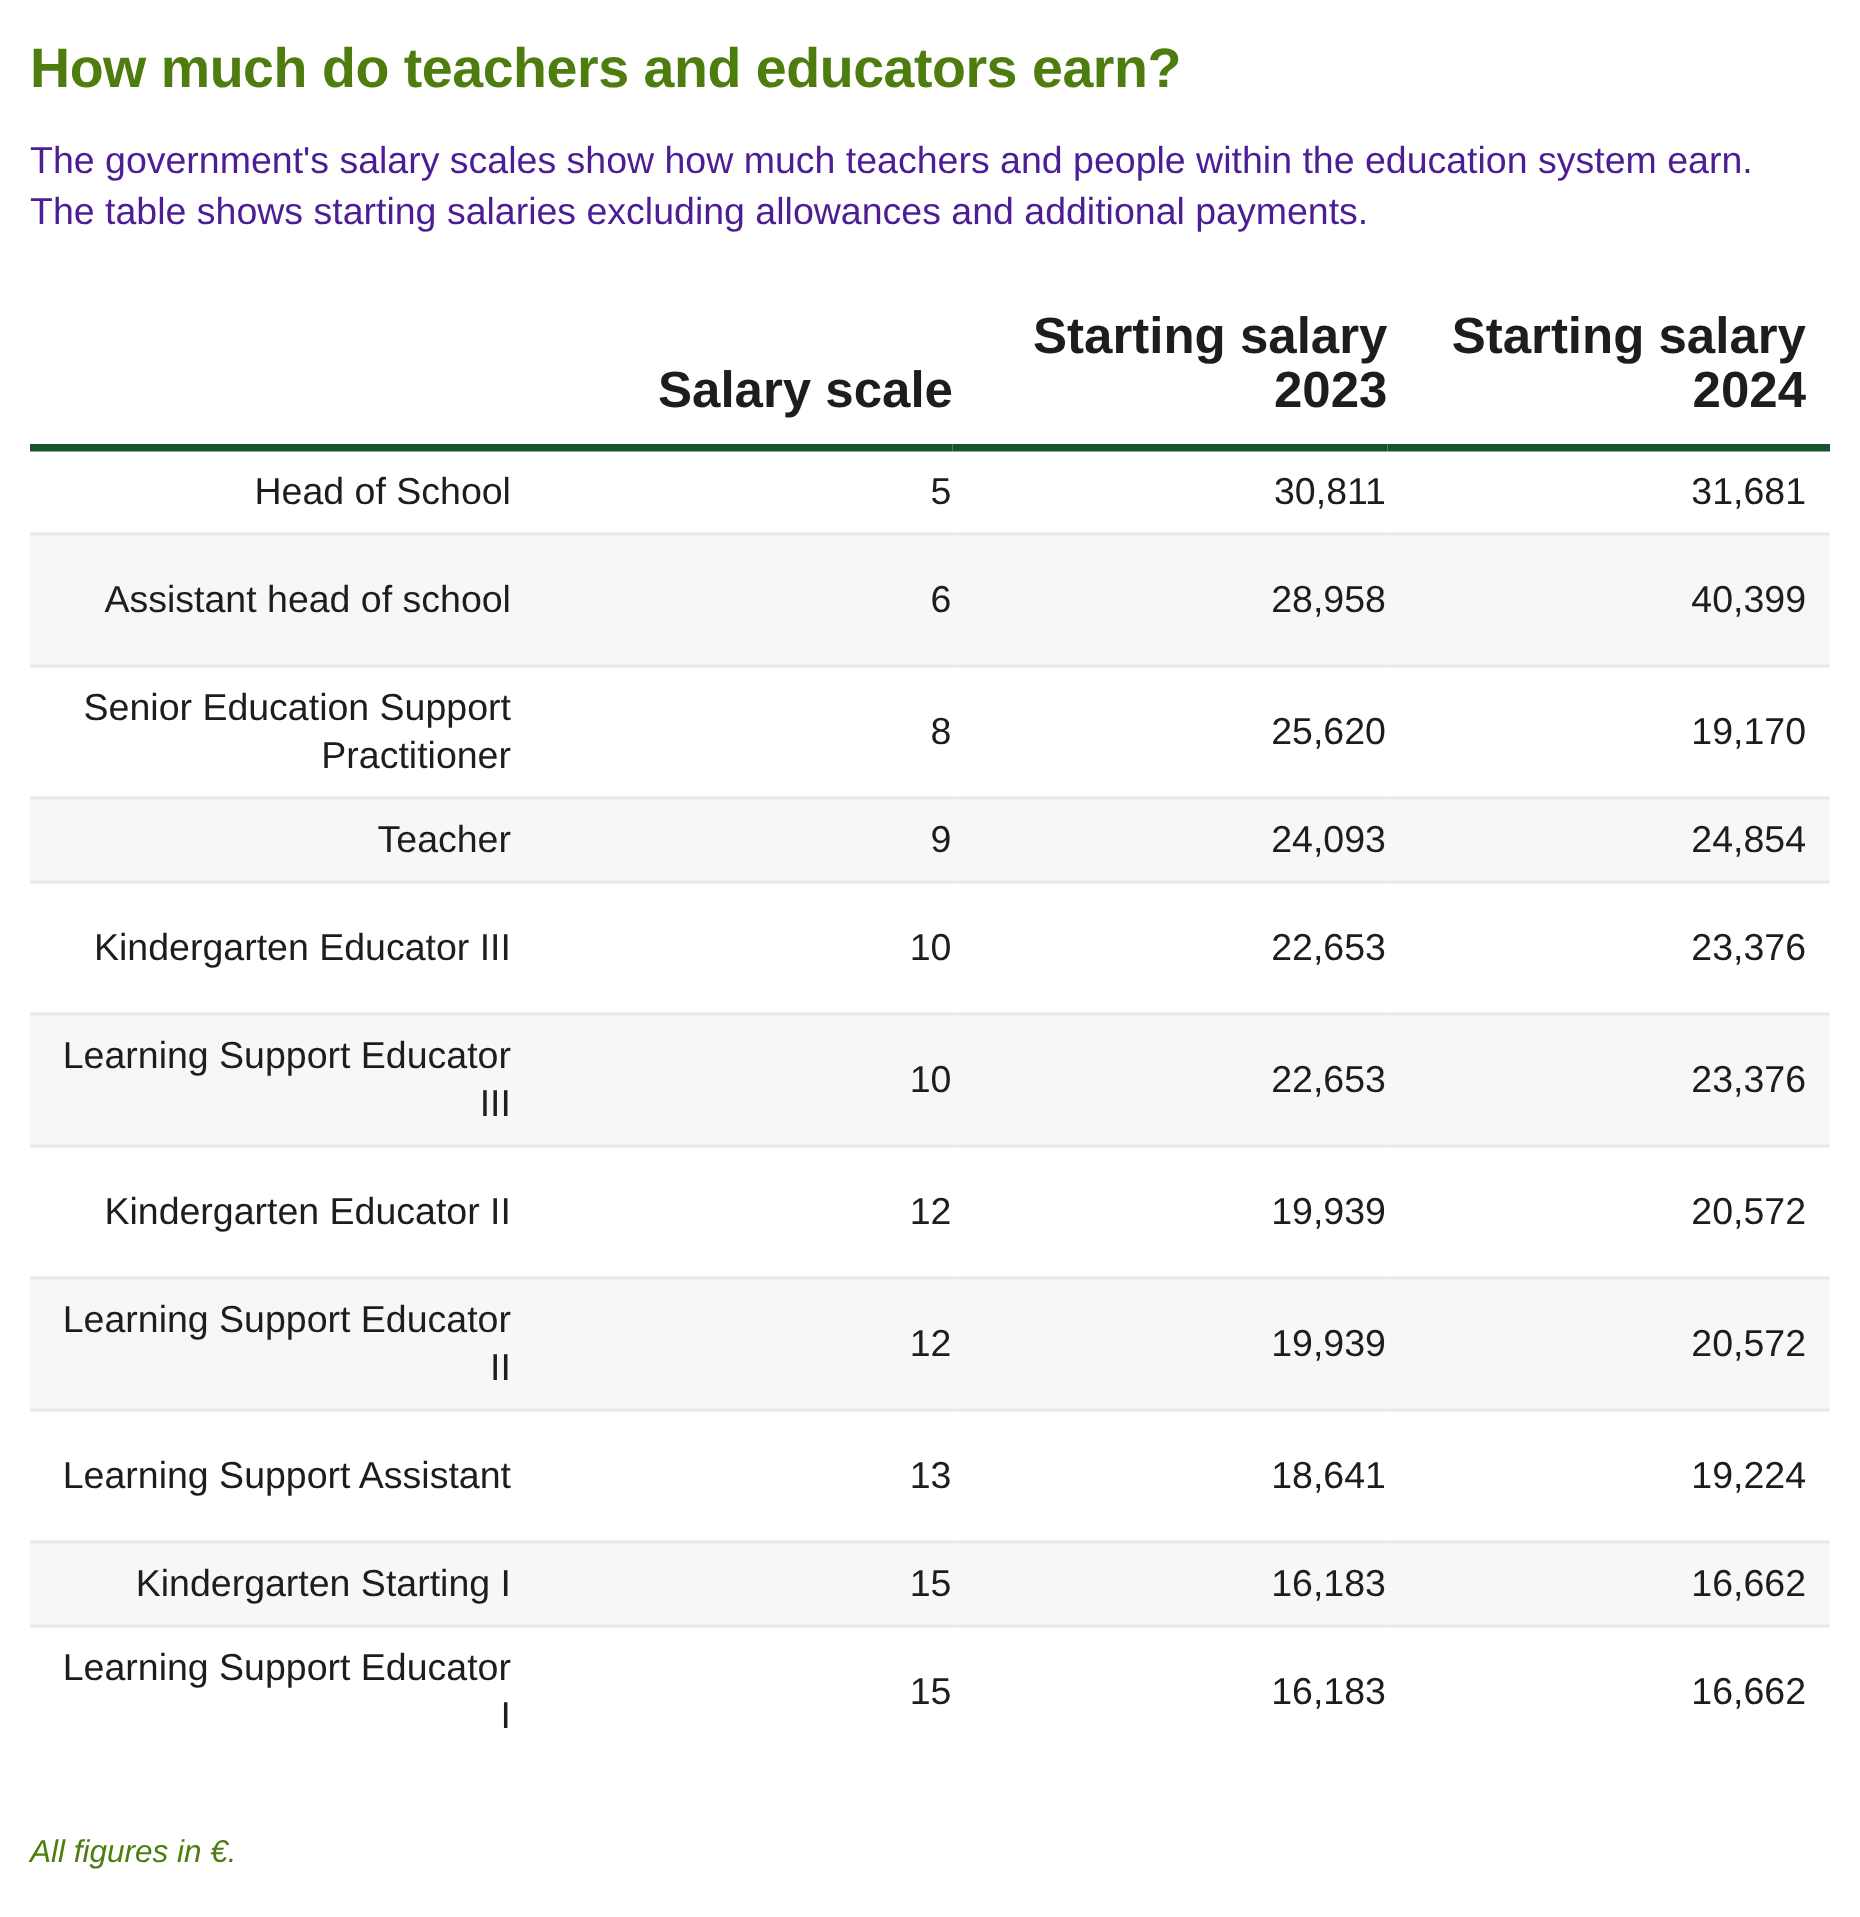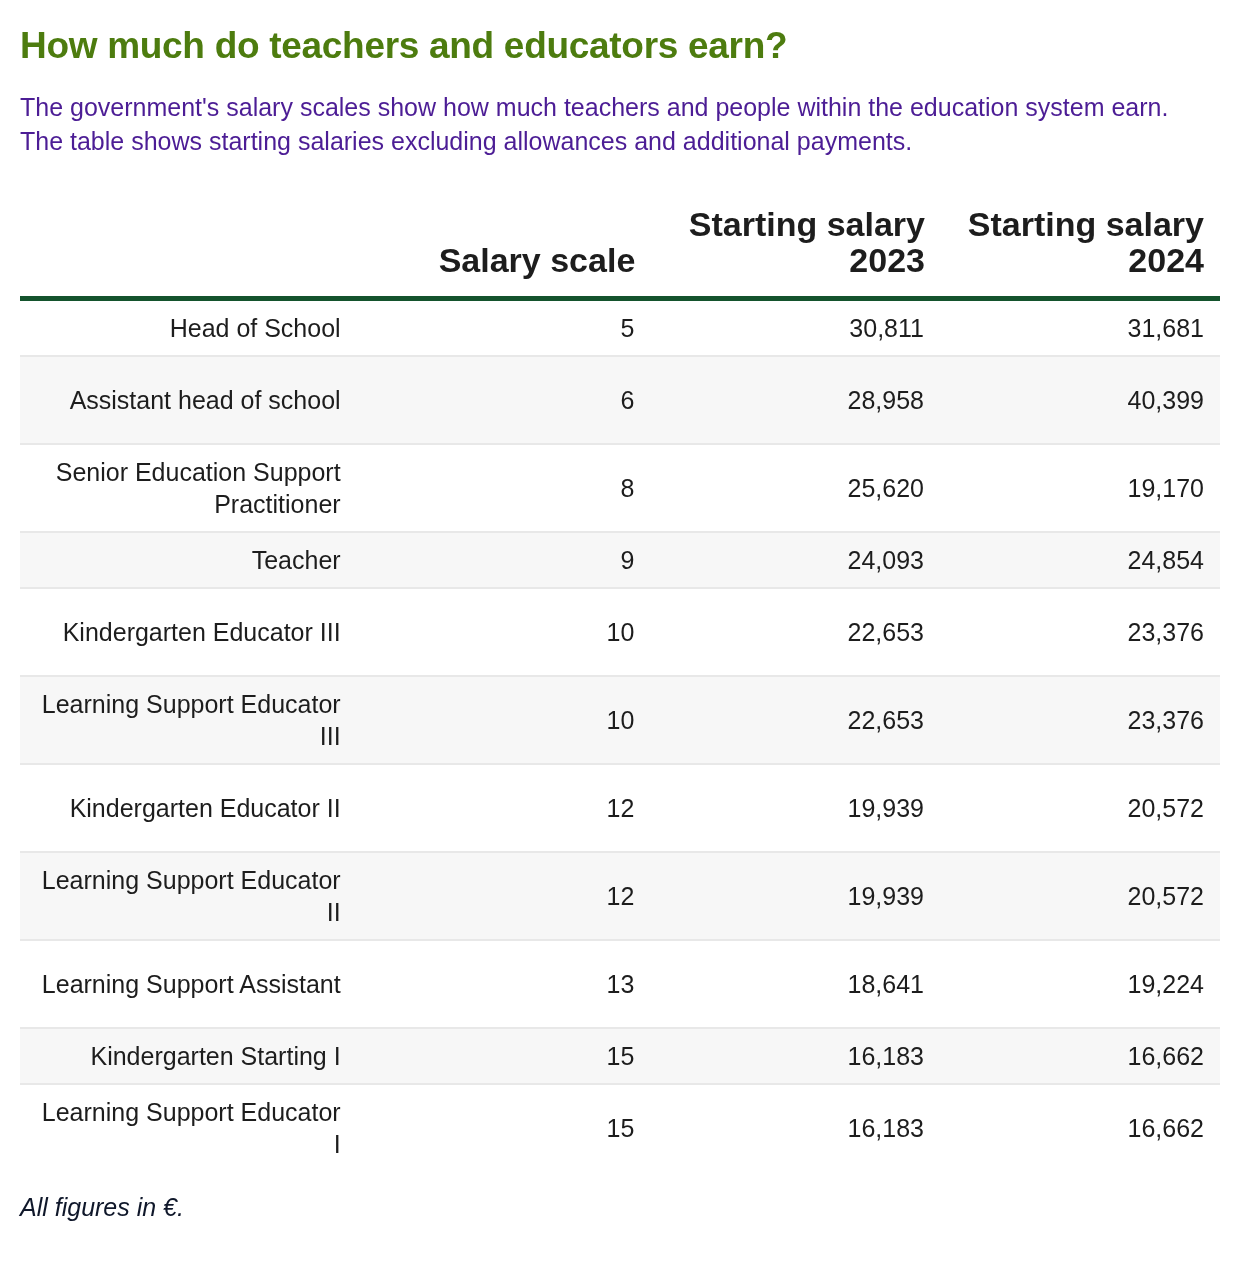--- a/index.html
+++ b/index.html
@@ -13,21 +13,21 @@
   th.c0, td.c0 { width: 310px; padding-left: 16px; }
   th.c1, td.c1 { width: 298px; }
   th.c2, td.c2 { width: 293px; }
   th.c3, td.c3 { width: 283px; padding-right: 16px; }
   tbody td { font-size: 25px; line-height: 32px; text-align: right; vertical-align: middle; border-bottom: 2px solid #e8e8e8; color: #1d1d1d; }
   tbody td.c0 { text-align: right; }
   tbody tr.two td { height: 84px; }
   tbody tr.one td { height: 52px; }
   tbody tr:nth-child(even) td { background: #f7f7f7; }
   tbody tr:last-child td { border-bottom: none; }
-  .notes { position: absolute; top: 1193px; left: 0; font-size: 25px; font-style: italic; color: #0f172a; }
+  .notes { position: absolute; top: 1223px; left: 0; font-size: 21px; font-style: italic; color: #4d7c0f; }
   .footer { position: absolute; top: 1232px; left: 0; font-size: 19px; color: #8a8a8a; white-space: nowrap; }
 </style>
 </head>
 <body>
 
 <div class="wrap">
   <h1 class="title">How much do teachers and educators earn?</h1>
   <p class="desc">The government's salary scales show how much teachers and people within the education system earn. The table shows starting salaries excluding allowances and additional payments.</p>
 
   <table>

